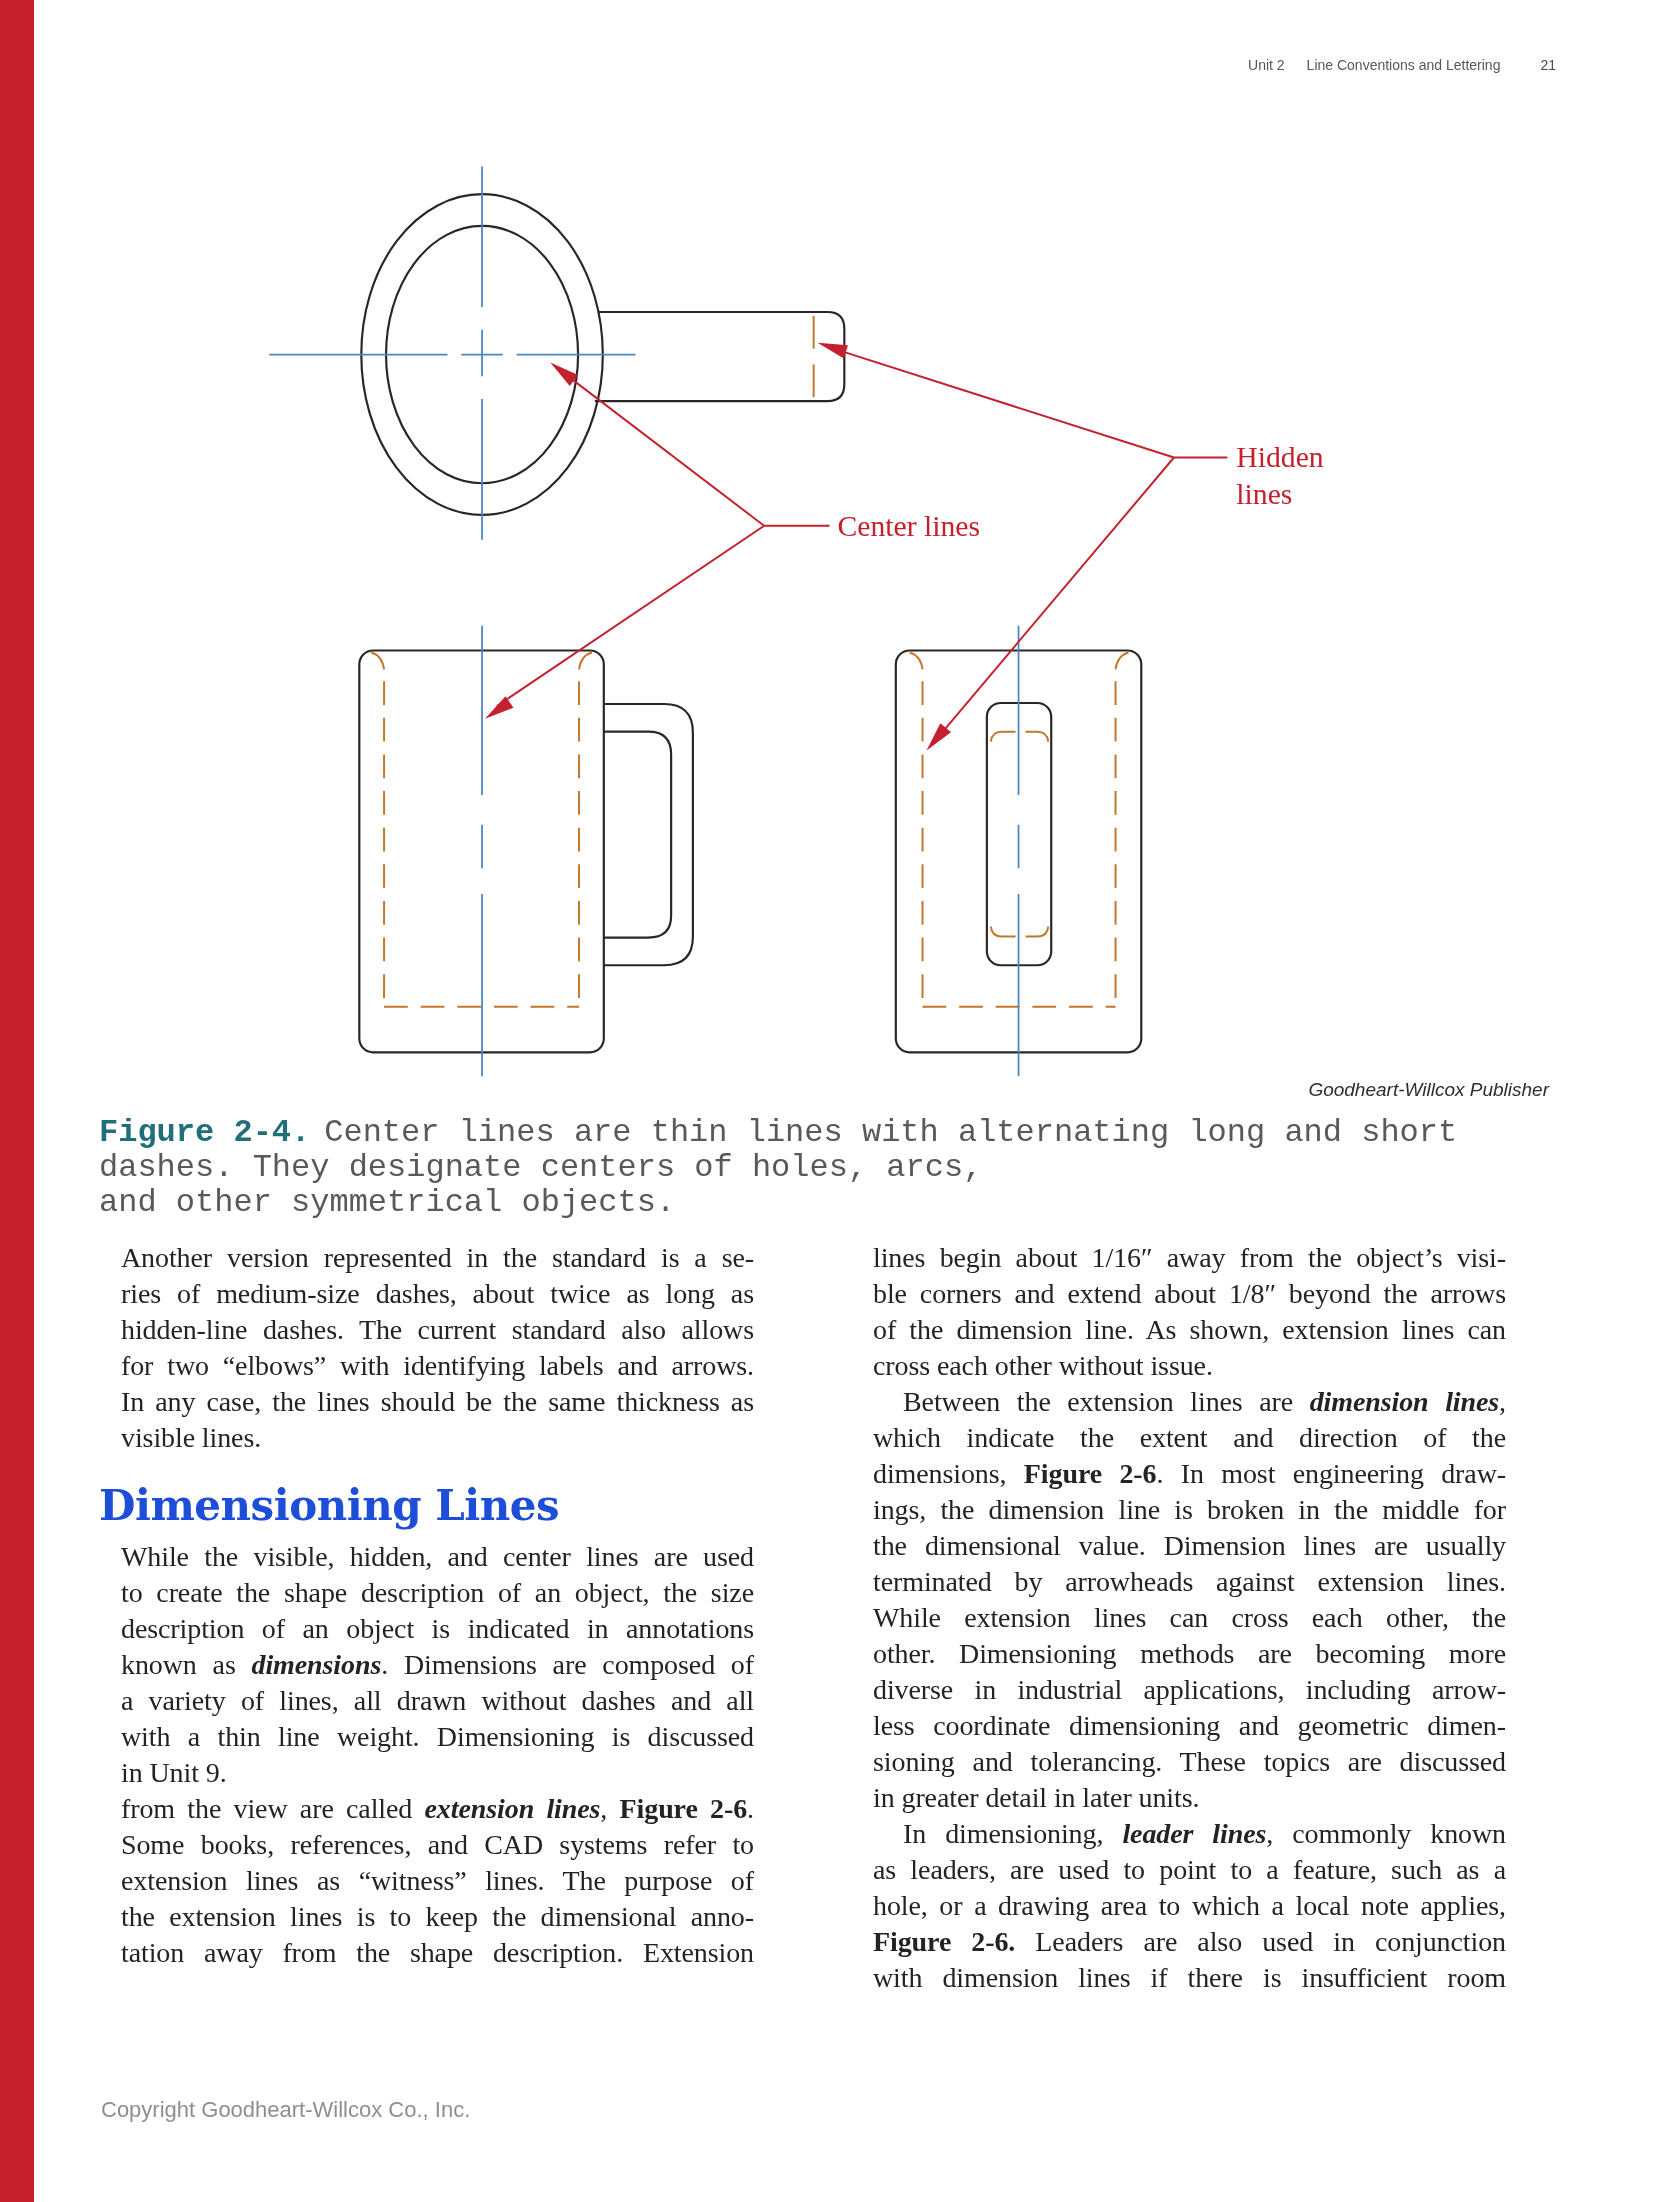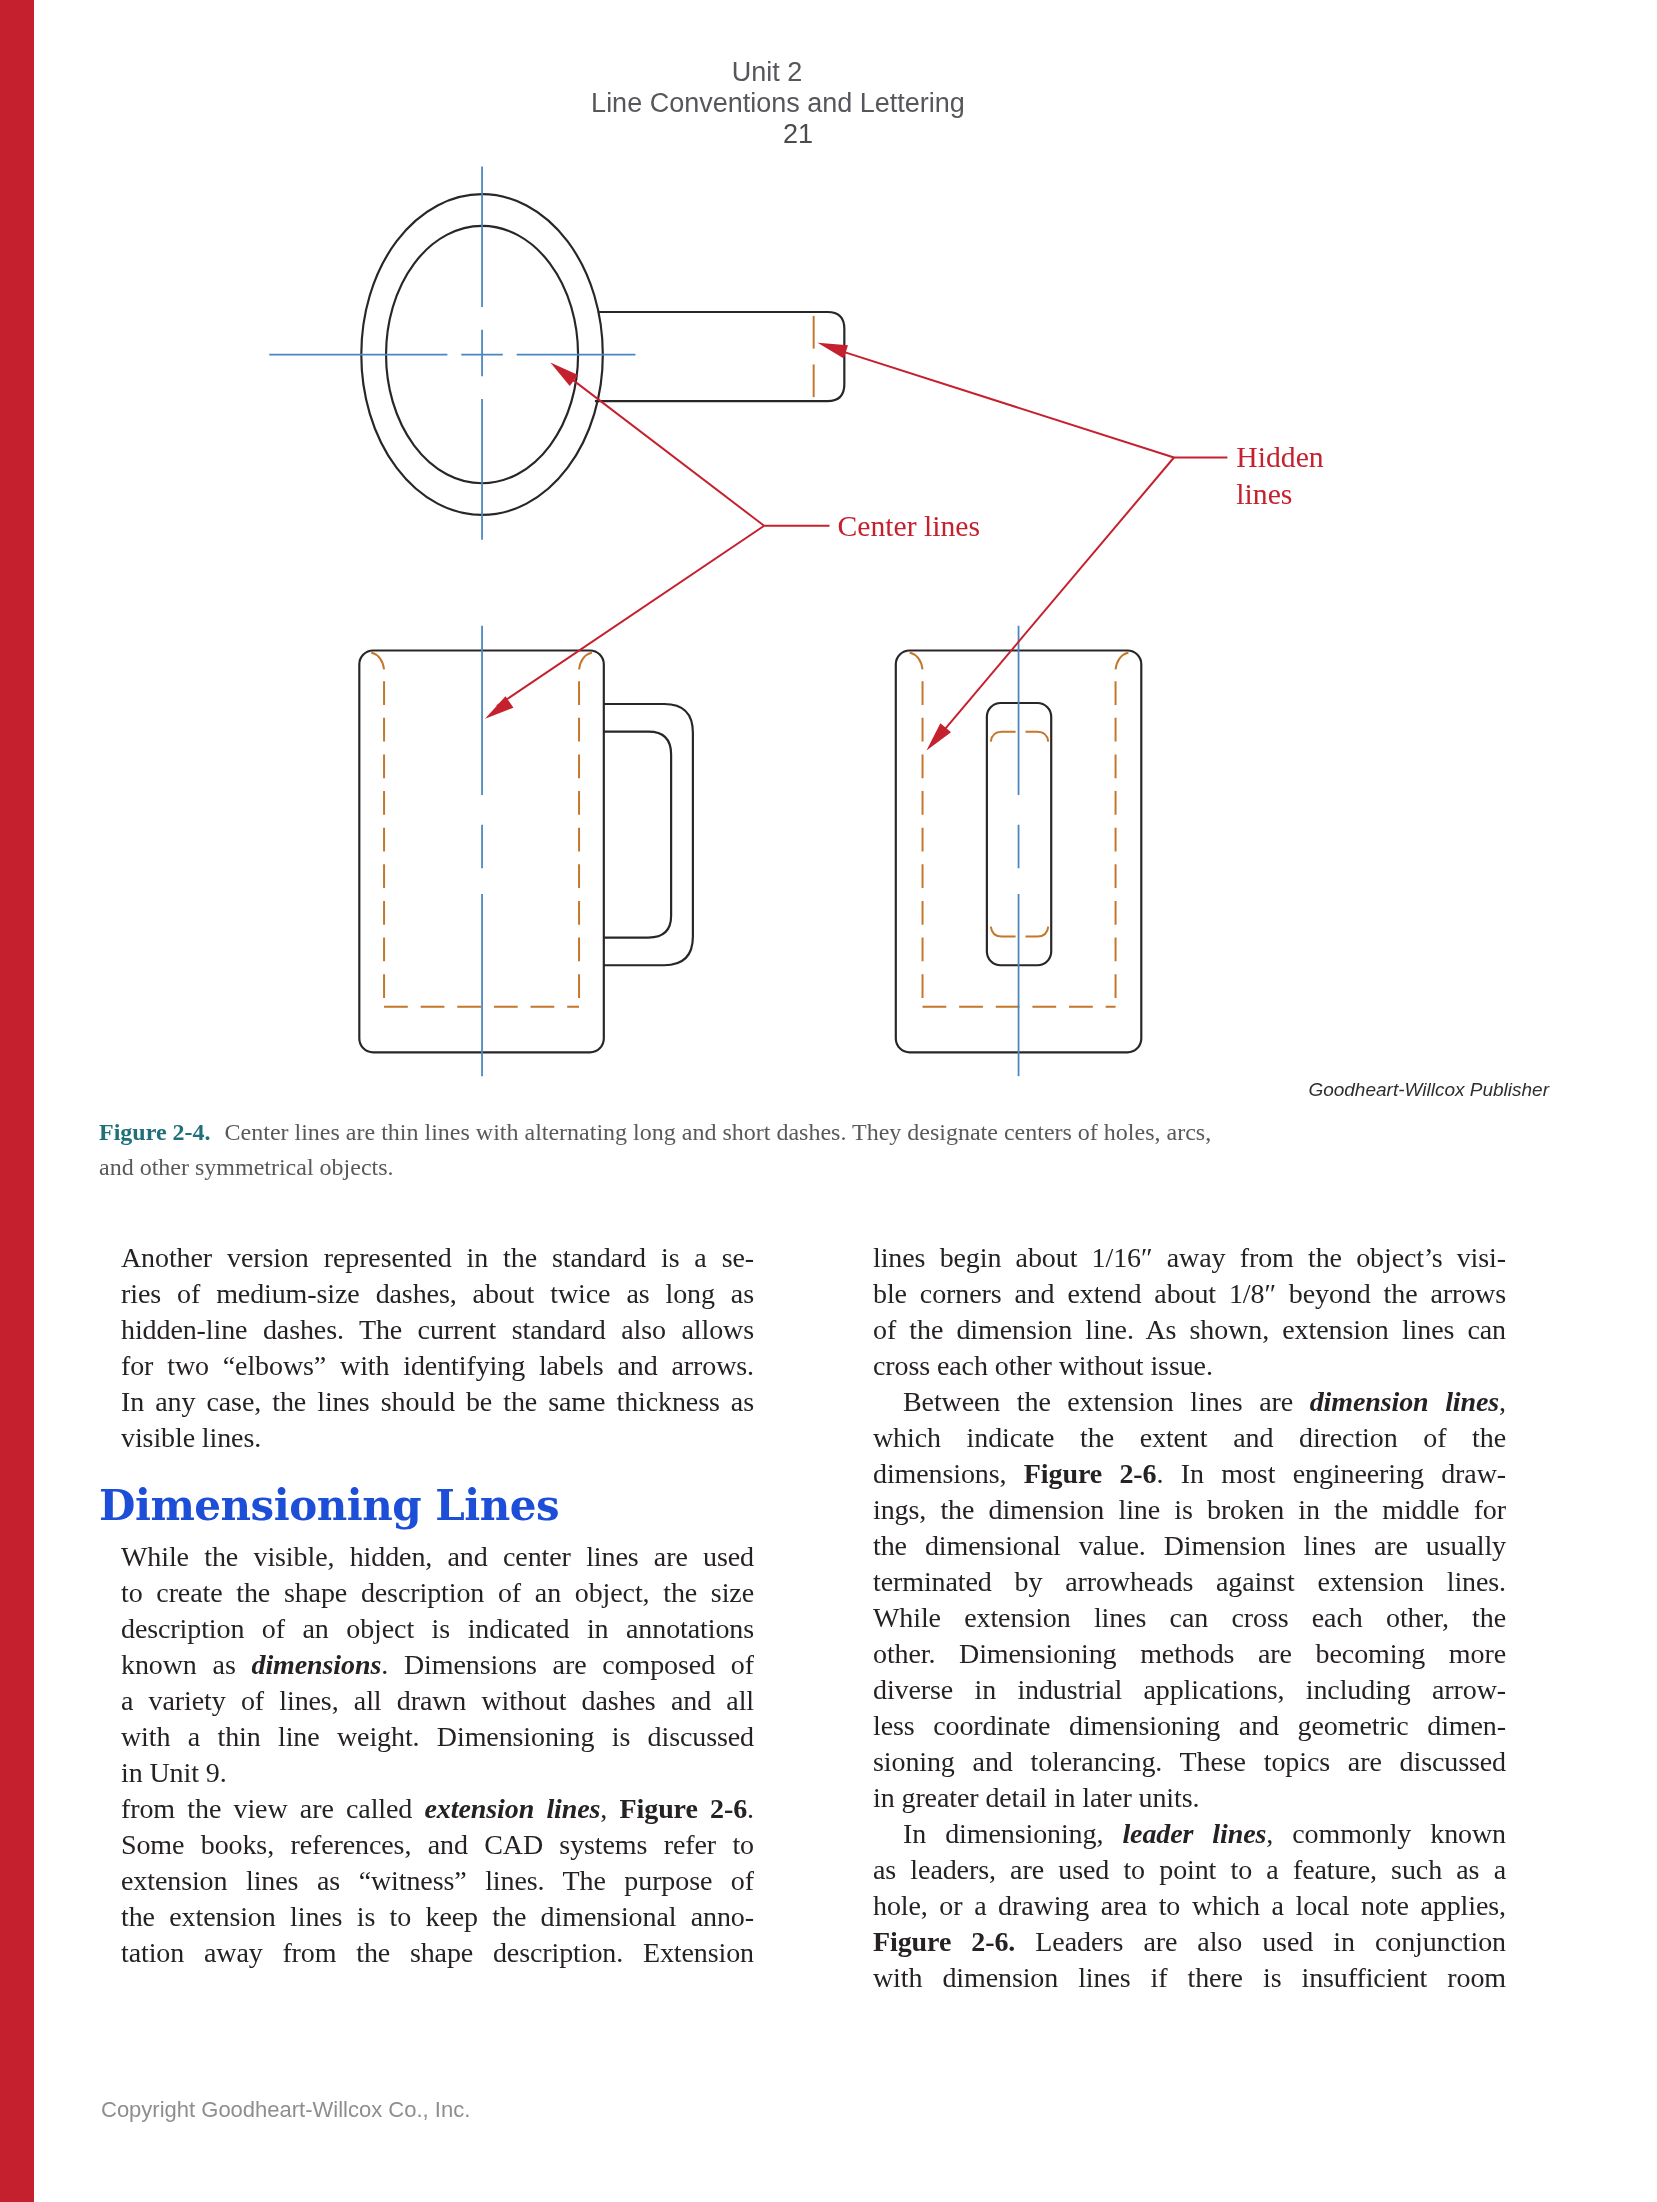--- a/index.html
+++ b/index.html
@@ -1,30 +1,30 @@
 <!DOCTYPE html>
 <html><head>
 <meta charset="utf-8">
 <style>
   html,body{margin:0;padding:0;}
   body{width:1657px;height:2203px;position:relative;background:#ffffff;overflow:hidden;
        font-family:"Liberation Serif",serif;color:#262223;}
   .edge-bar{position:absolute;left:0;top:0;width:34px;height:2203px;background:#c5202e;}
   
   .hdr{position:absolute;top:57px;left:0;right:101px;display:flex;justify-content:flex-end;
-       align-items:center;font-family:"Liberation Sans",sans-serif;font-size:27px;color:#56575a;flex-direction:column;}
+       align-items:flex-end;font-family:"Liberation Sans",sans-serif;font-size:14px;color:#56575a;}
   .hdr .unit{margin-right:22px;}
   .hdr .pagenum{margin-left:40px;color:#4a4b4d;}
   
   .fig{position:absolute;left:0;top:0;}
   
   .credit{position:absolute;top:1079px;right:108px;font-family:"Liberation Sans",sans-serif;
           font-style:italic;font-size:19px;color:#2e2e30;}
   .caption{position:absolute;left:99px;top:1115px;width:1371px;
-           font-family:Liberation Serif, serif;font-size:24px;line-height:35px;color:#58595b;}
+           font-family:Liberation Mono, monospace;font-size:32px;line-height:35px;color:#58595b;}
   .caption .tag{font-weight:bold;color:#20707a;padding-right:14px;}
   
   .col{position:absolute;top:1240px;width:655px;font-size:28px;line-height:36px;
        letter-spacing:-0.1px;color:#262223;}
   .col-left{left:99px;}
   .col-right{left:851px;}
   .line{height:36px;overflow:hidden;text-align:justify;margin-left:22px;}
   .line.j::after{content:"";display:inline-block;width:100%;height:0;}
   .line.ind{text-indent:30px;}
   .bi{font-weight:bold;font-style:italic;}

